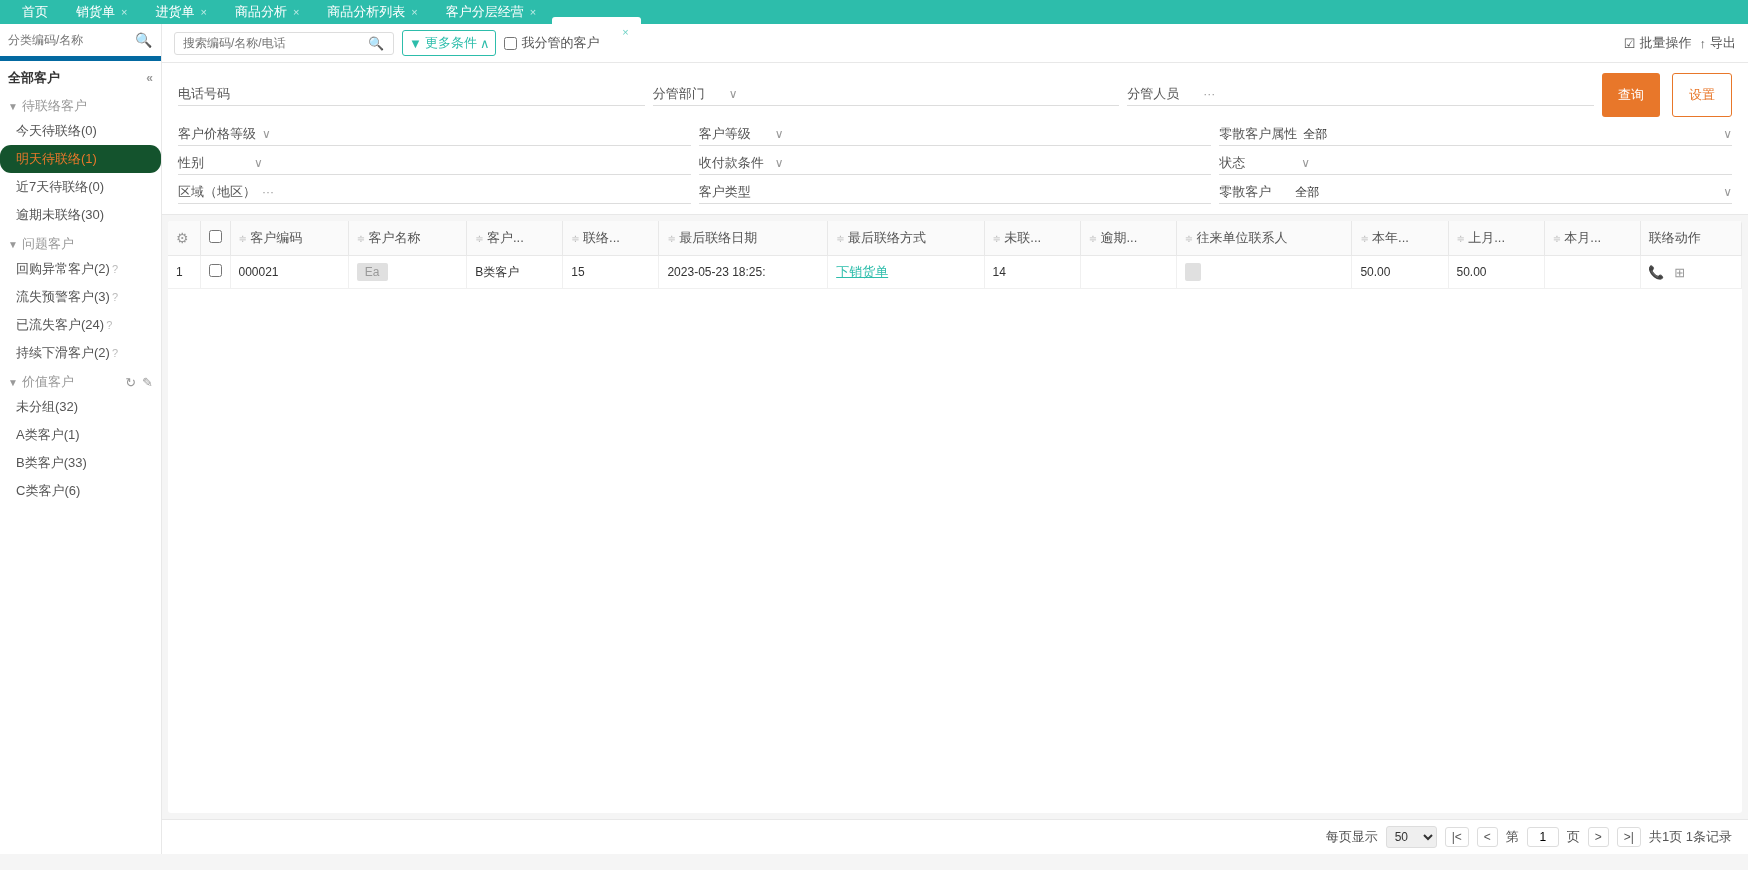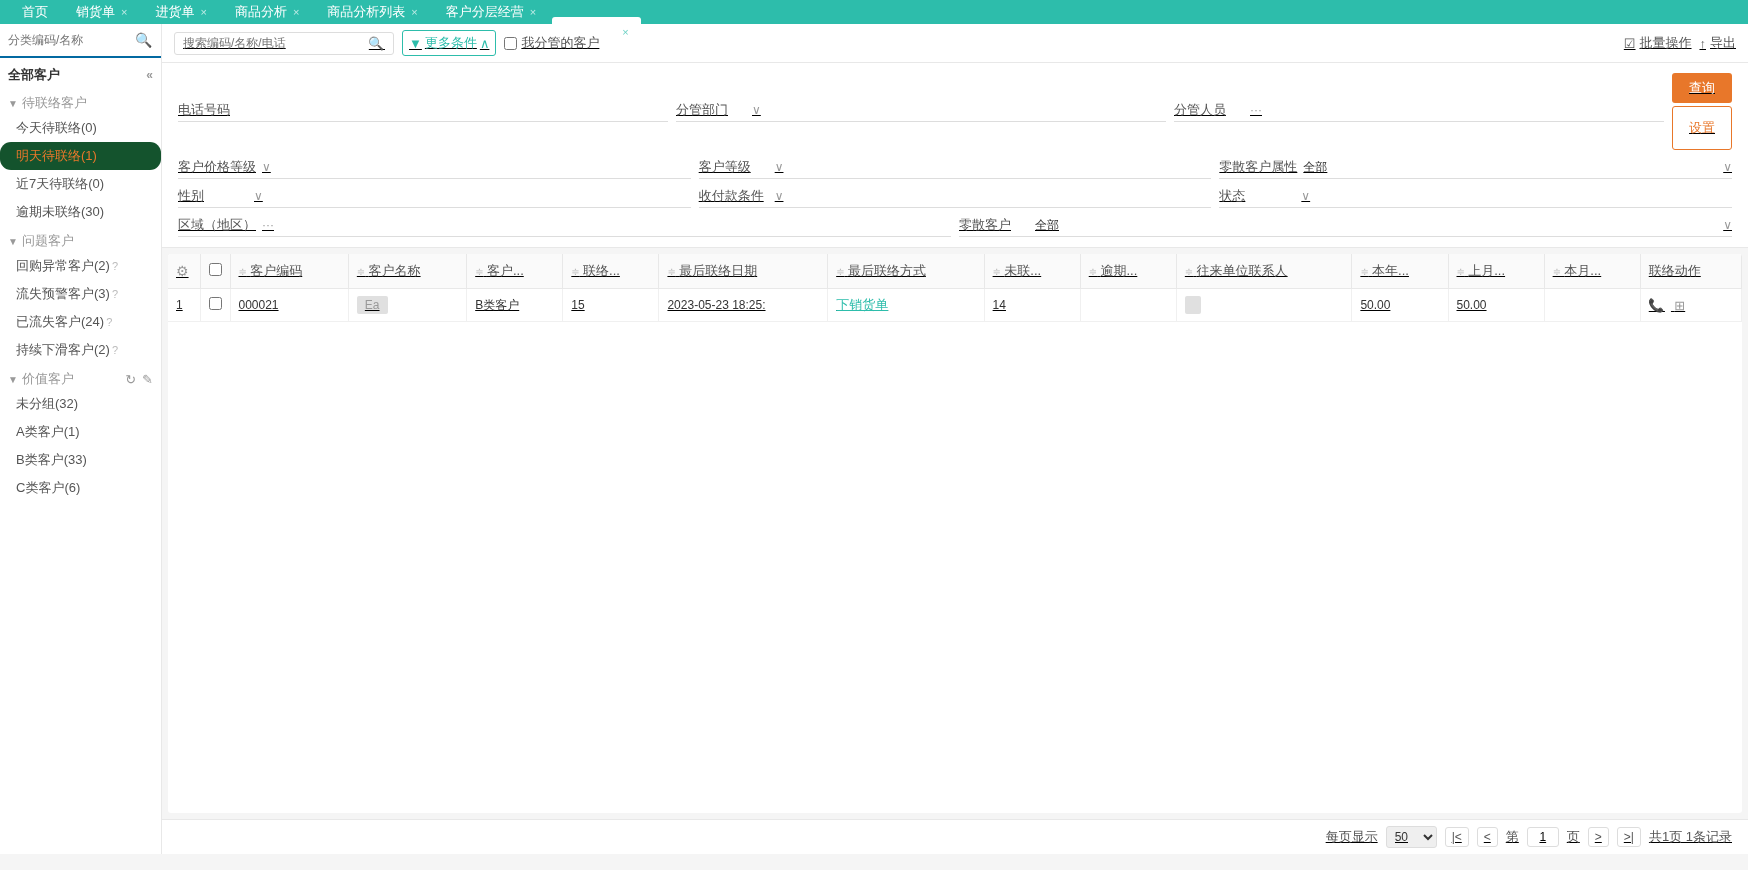--- a/index.html
+++ b/index.html
@@ -39,21 +39,21 @@
       width: 162px;
       background: #fff;
       border-right: 1px solid #e8e8e8;
       overflow-y: auto;
       flex-shrink: 0;
     }
     .sidebar-search {
       display: flex;
       align-items: center;
       padding: 8px 8px;
-      border-bottom: 2px solid #0369a1;
+      border-bottom: 5px solid #0369a1;
       gap: 4px;
     }
     .sidebar-search input {
       border: none;
       outline: none;
       font-size: 12px;
       color: #999;
       width: 100%;
     }
     .sidebar-search-icon { color: #999; font-size: 14px; cursor: pointer; }
@@ -92,21 +92,20 @@
     .sidebar-item.active { background: #14532d; color: #e8772a; border-radius: 11px; align-items: center; }
     .sidebar-item .help-icon { color: #bbb; font-size: 11px; }
 
     
     .content-area {
       flex: 1;
       display: flex;
       flex-direction: column;
       overflow: hidden;
       background: #f5f5f5;
-      text-decoration: underline;
     }
 
     
     .filter-bar {
       background: #fff;
       padding: 6px 12px;
       display: flex;
       align-items: center;
       gap: 8px;
       border-bottom: 1px solid #e8e8e8;
@@ -215,22 +214,22 @@
       color: #e8772a;
       border: 1px solid #e8772a;
       border-radius: 3px;
       padding: 12px 16px;
       cursor: pointer;
       font-size: 13px;
       white-space: nowrap;
     }
     .btn-group-right {
       display: flex;
-      flex-direction: column;
-      gap: 3px;
+      flex-direction: row;
+      gap: 12px;
       margin-left: auto;
     }
 
     
     .table-area {
       flex: 1;
       overflow: auto;
       background: #fff;
       margin: 6px;
       border-radius: 3px;
@@ -486,20 +485,23 @@
         <div class="filter-field" style="flex:2.5;gap:12px;">
           <label>状态</label>
           <span class="dropdown-arrow">∨</span>
         </div>
       </div>
 
       <div class="adv-filter-row">
         <div class="filter-field" style="flex:2.5;">
           <label>区域（地区）</label>
           <span class="more-btn">···</span>
+        </div>
+        <div class="filter-field" style="flex:2.5;">
+          <label>客户类型</label>
         </div>
         <div class="filter-field" style="flex:2.5;">
           <label>零散客户</label>
           <span style="flex:1; font-size:12px; color:#333;">全部</span>
           <span class="dropdown-arrow">∨</span>
         </div>
       </div>
     </div>
 
     <div class="table-area">

